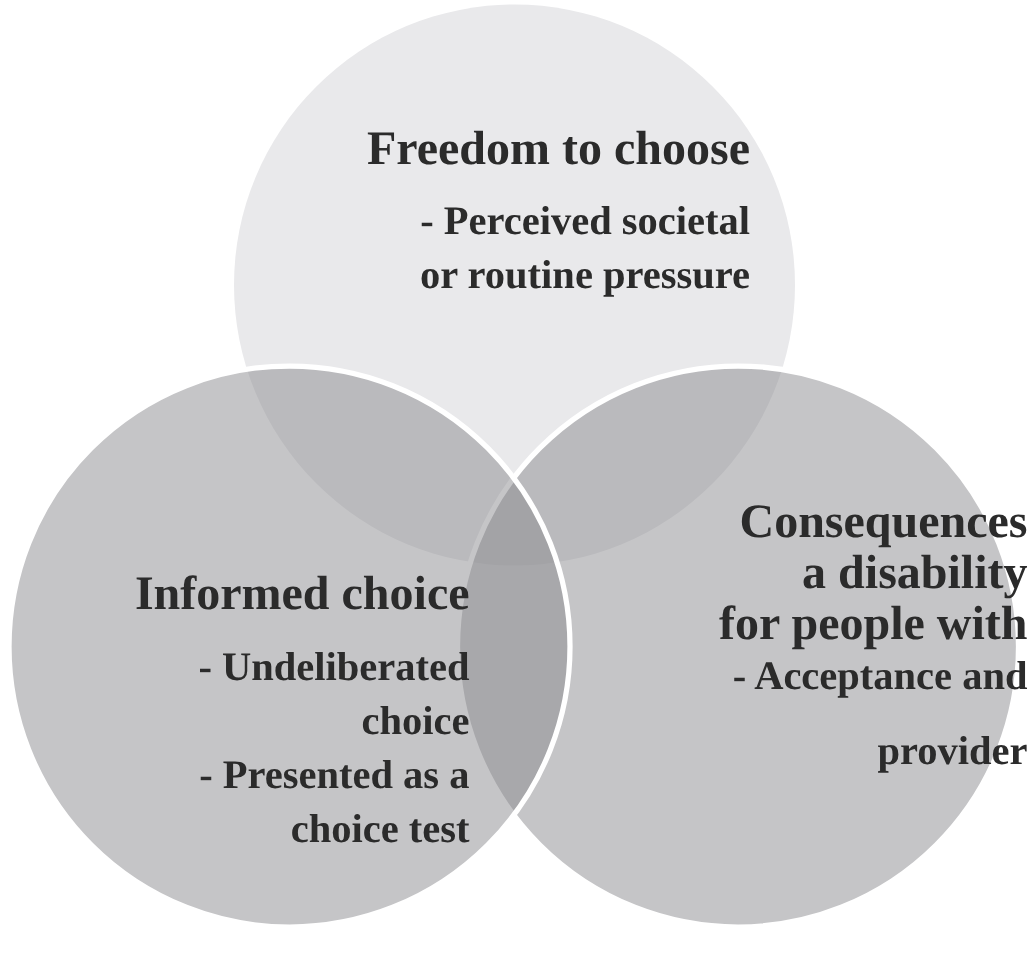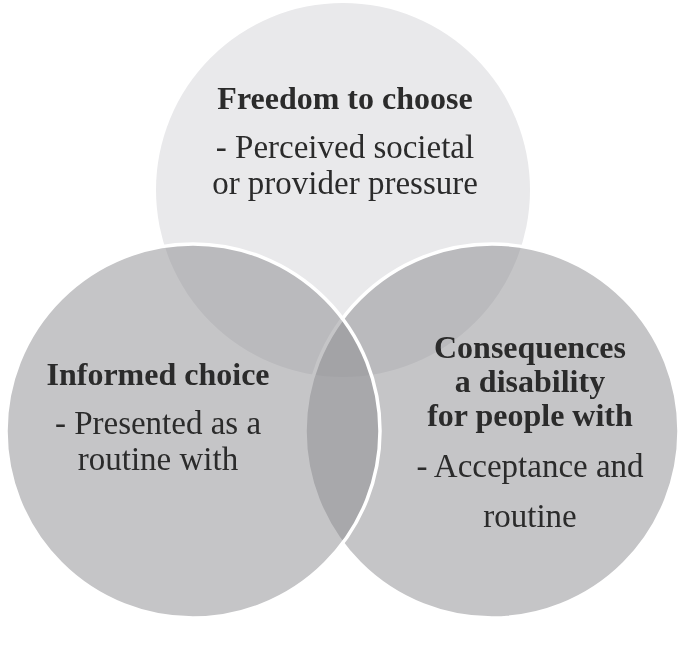--- a/index.html
+++ b/index.html
@@ -12,32 +12,32 @@
     width:685px;height:647px;
     background:var(--bg);
     overflow:hidden;
     font-family:"Liberation Serif","DejaVu Serif",serif;
     color:var(--text);
   }
   .stage svg{position:absolute;left:0;top:0;}
   .tb{
     position:absolute;
     width:310px;
-    text-align:center;
+    text-align:right;
   }
   .tb .title{
     font-weight:bold;
     font-size:32px;
     line-height:38px;
   }
   .tb-right .title{line-height:34px;}
-  .tb .body{font-size:33px;line-height:36px;}
+  .tb .body{font-size:27px;line-height:36px;font-weight:bold;}
   .tb-top  .body{margin-top:12px;}
   .tb-left .body{margin-top:12px;}
-  .tb-right .body{margin-top:16px;}
+  .tb-right .body{}
   .tb .item + .item{}
   .tb-right .item + .item{margin-top:14px;}
   .ln{white-space:nowrap;}
 </style>
 </head>
 <body>
 
 <div class="stage">
 
   <svg width="685" height="647" viewBox="0 0 685 647">
@@ -49,46 +49,50 @@
     <circle cx="193" cy="431" r="187" fill="none" stroke-width="3.5" stroke="#ffffff"></circle>
   </svg>
 
   <div class="tb tb-top" style="left:190px;top:79px;">
     <div class="title">
       <div class="ln">Freedom to choose</div>
     </div>
     <div class="body">
       <div class="item">
         <div class="ln">- Perceived societal</div>
-        <div class="ln">or provider pressure</div>
+        <div class="ln">or routine pressure</div>
       </div>
     </div>
   </div>
 
-  <div class="tb tb-left" style="left:3px;top:355px;">
+  <div class="tb tb-left" style="left:3px;top:376px;">
     <div class="title">
       <div class="ln">Informed choice</div>
     </div>
     <div class="body">
       <div class="item">
+        <div class="ln">- Undeliberated</div>
+        <div class="ln">choice</div>
+      </div>
+      <div class="item">
         <div class="ln">- Presented as a</div>
-        <div class="ln">routine with</div>
+        <div class="ln">choice test</div>
       </div>
     </div>
   </div>
 
   <div class="tb tb-right" style="left:375px;top:330px;">
     <div class="title">
       <div class="ln">Consequences</div>
       <div class="ln">a disability</div>
       <div class="ln">for people with</div>
     </div>
     <div class="body">
       <div class="item">
         <div class="ln">- Acceptance and</div>
       </div>
       <div class="item">
-        <div class="ln">routine</div>
+        <div class="ln">provider</div>
       </div>
     </div>
   </div>
 
 </div>
 
 </body></html>

